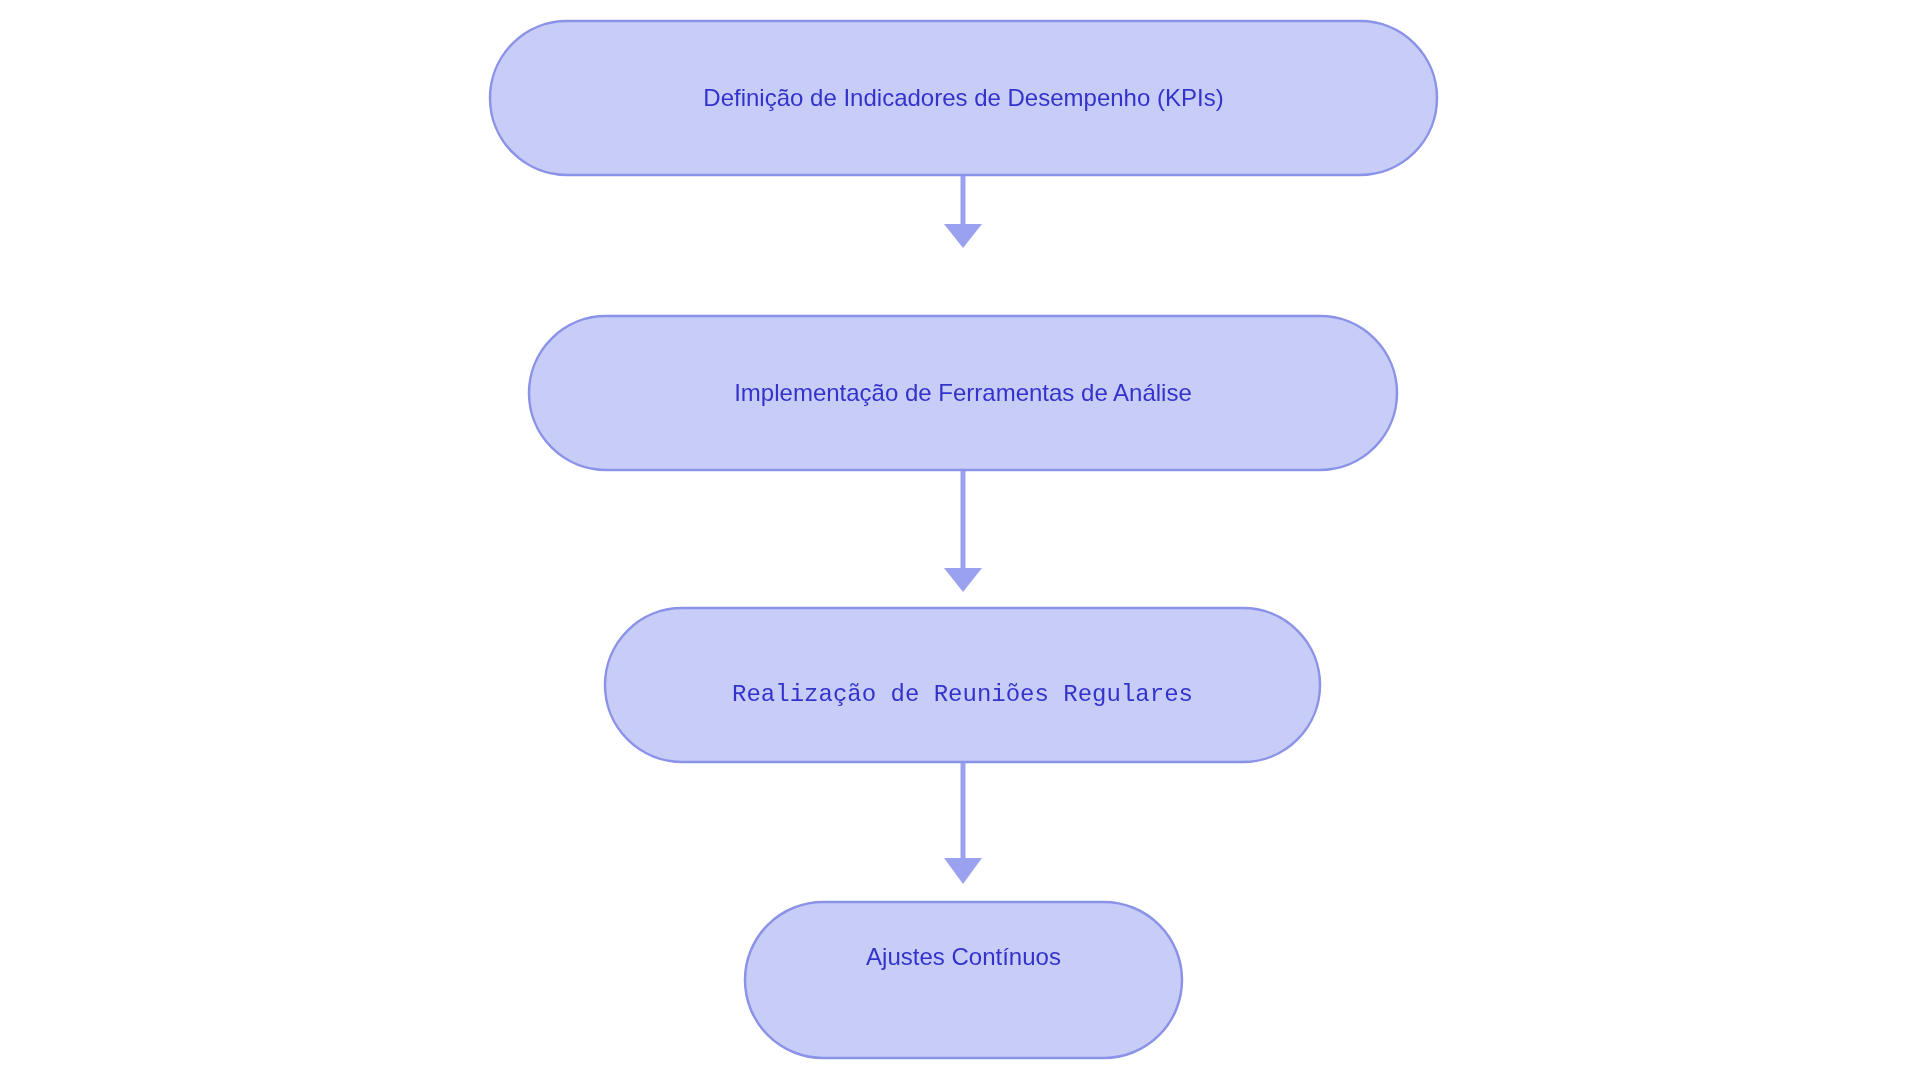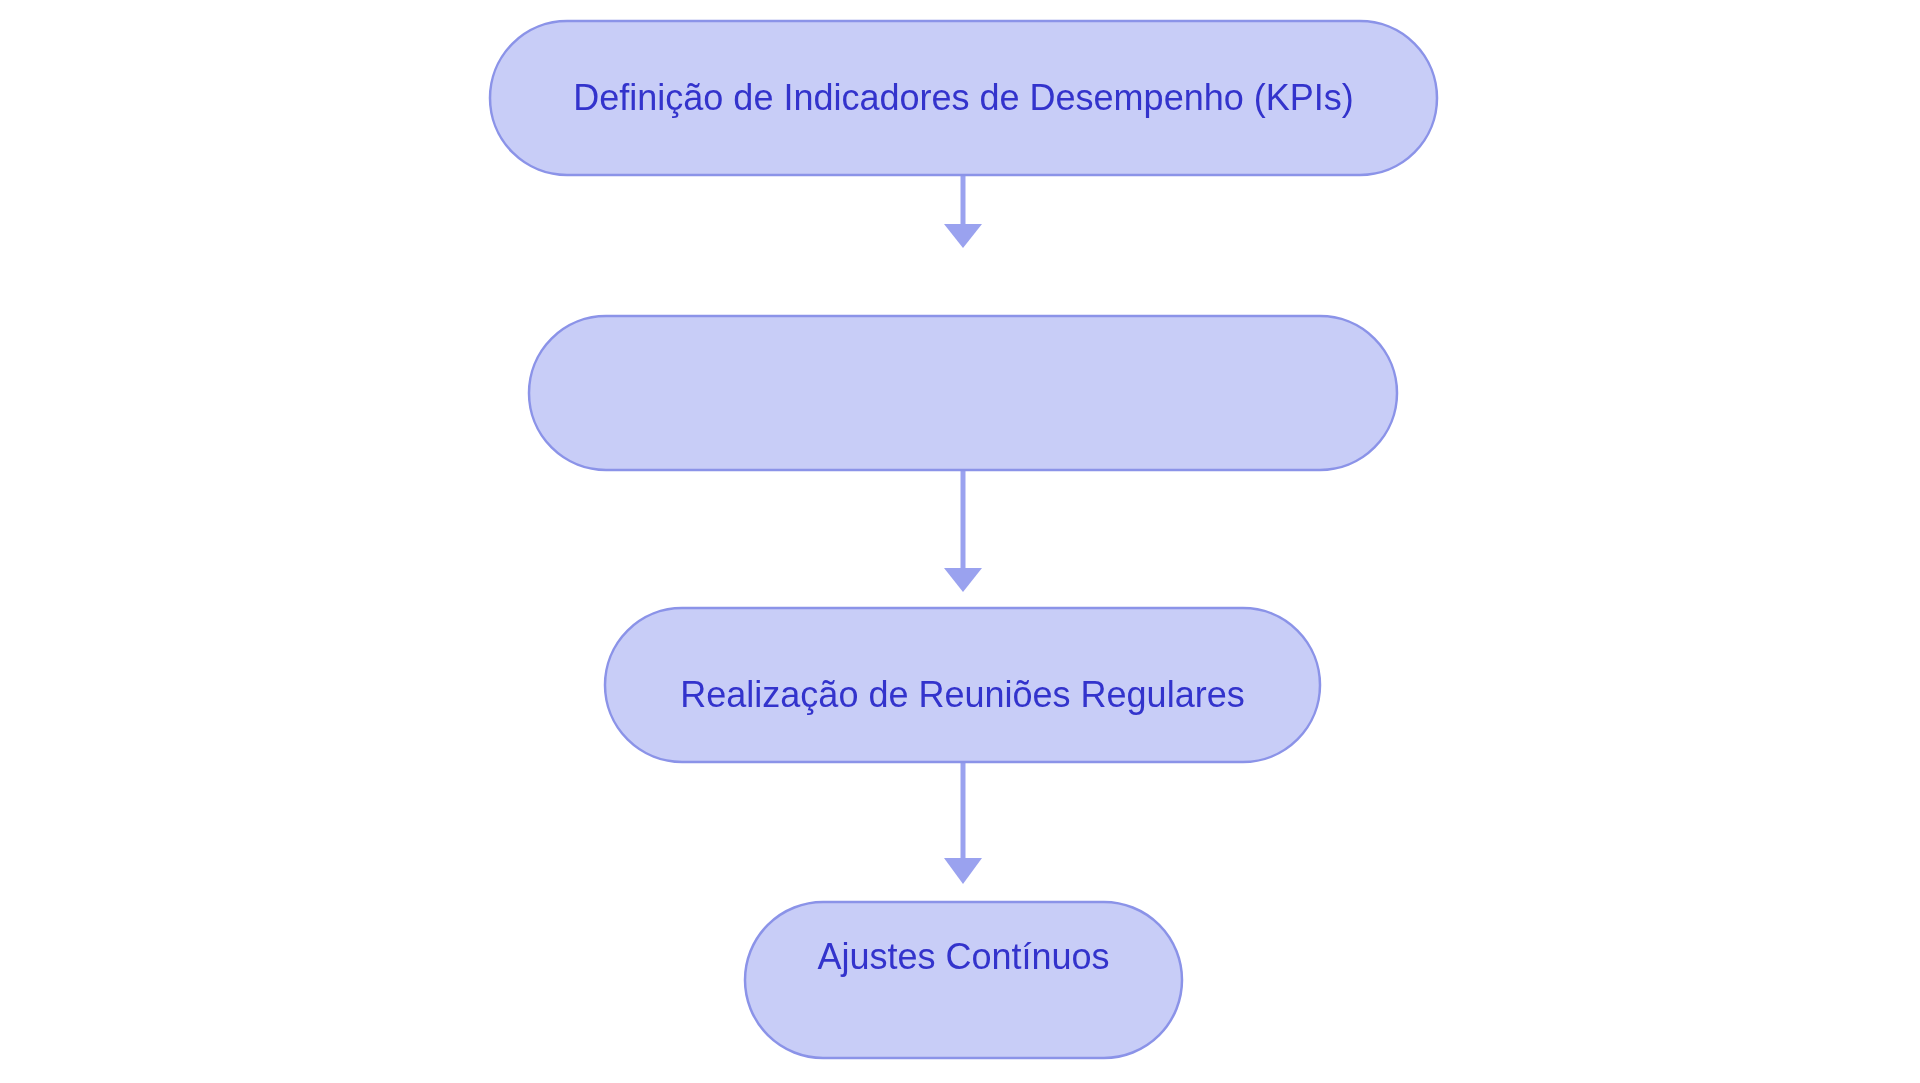--- a/index.html
+++ b/index.html
@@ -27,21 +27,21 @@
     height: 1083px;
   }
   .node-label {
     position: absolute;
     display: flex;
     align-items: center;
     justify-content: center;
     text-align: center;
     color: #3333cc;
     font-family: "Liberation Sans", sans-serif;
-    font-size: 36px;
+    font-size: 24px;
     font-weight: 400;
     letter-spacing: 0px;
     line-height: 1.15;
     white-space: nowrap;
     pointer-events: none;
   }
 </style>
 </head>
 <body>
 
@@ -68,18 +68,19 @@
     <g>
       <rect x="490" y="21" width="947" height="154" rx="77" ry="77" fill="#c8cdf7" stroke="#8b93e8" stroke-width="2.5"></rect>
       <rect x="529" y="316" width="868" height="154" rx="77" ry="77" fill="#c8cdf7" stroke="#8b93e8" stroke-width="2.5"></rect>
       <rect x="605" y="608" width="715" height="154" rx="77" ry="77" fill="#c8cdf7" stroke="#8b93e8" stroke-width="2.5"></rect>
       <rect x="745" y="902" width="437" height="156" rx="78" ry="78" fill="#c8cdf7" stroke="#8b93e8" stroke-width="2.5"></rect>
     </g>
   </svg>
 
   <div class="node-label" style="left:490px; top:21px; width:947px; height:154px;">Definição de Indicadores de Desempenho (KPIs)</div>
 
+  <div class="node-label" style="left:529px; top:316px; width:868px; height:154px;">Implementação de Ferramentas de Análise</div>
 
-  <div class="node-label" style="left:605px; top:608px; width:715px; height:174px;">Realização de Reuniões Regulares</div>
+  <div class="node-label" style="left:605px; top:608px; width:715px; height:174px;font-family:Liberation Mono, monospace;">Realização de Reuniões Regulares</div>
 
   <div class="node-label" style="left:745px; top:902px; width:437px; height:110px;">Ajustes Contínuos</div>
 
 </div>
 
 </body></html>

